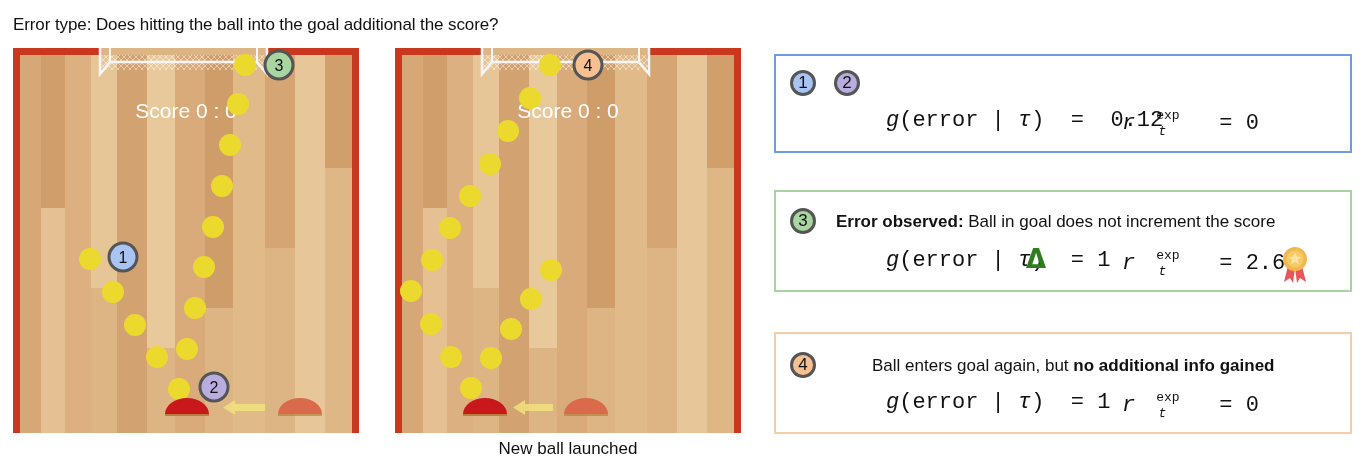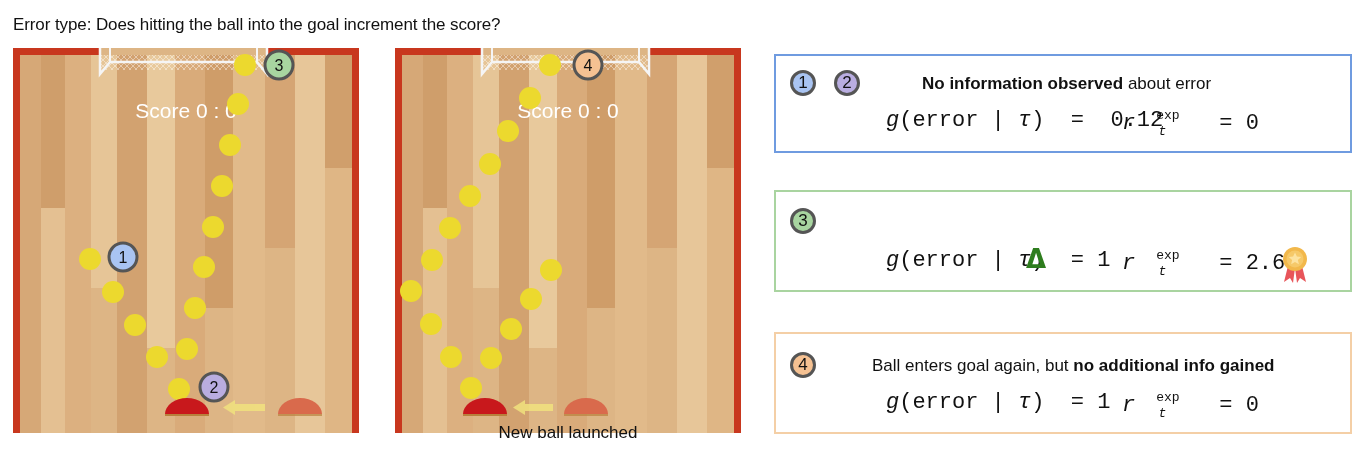--- a/index.html
+++ b/index.html
@@ -1,36 +1,36 @@
 <!DOCTYPE html>
 <html><head>
 <meta charset="utf-8">
 <style>
   html, body { margin:0; padding:0; background:#ffffff; }
   body { width:1363px; height:474px; position:relative; overflow:hidden; font-family:"Liberation Sans", sans-serif; color:#111; }
   .title { position:absolute; left:13px; top:15px; font-size:17px; letter-spacing:-0.1px; }
   .title b { font-weight:normal; }
   .court { position:absolute; top:48px; width:346px; height:385px; overflow:hidden; }
   .court svg { display:block; }
-  .caption { position:absolute; left:395px; top:423px; width:346px; text-align:center; font-size:17px; }
+  .caption { position:absolute; left:395px; top:439px; width:346px; text-align:center; font-size:17px; }
   .panel { position:absolute; left:774px; width:578px; background:#fff; box-sizing:border-box; }
   .panel .row1 { position:absolute; top:14px; left:0; right:0; height:30px; }
   .panel .row2 { position:absolute; top:50px; left:0; right:0; height:36px; }
   .marker { position:absolute; width:26px; height:26px; border-radius:50%; border:3px solid #555; box-sizing:border-box; text-align:center; line-height:20px; font-size:17px; color:#111; }
   .ptext { position:absolute; top:4px; font-size:17px; white-space:nowrap; }
   .math { position:absolute; font-family:Liberation Mono, monospace; font-size:22px; white-space:nowrap; }
   .math i { font-style:italic; }
   .math sup { font-size:13px; vertical-align:10px; font-style:normal;margin-left:21px; }
   .math sub { font-size:13px; font-style:italic; margin-left:-21px; vertical-align:-6px; }
 </style>
 </head>
 <body>
 
 <div class="title">
-  <b>Error type:</b><span> Does hitting the ball into the goal increment the score?</span>
+  <b>Error type:</b><span> Does hitting the ball into the goal additional the score?</span>
 </div>
 
 <div class="court" style="left:13px;">
   <svg width="346" height="385" viewBox="0 0 346 385" xmlns="http://www.w3.org/2000/svg">
     <defs>
       <pattern id="woodL" width="346" height="385" patternUnits="userSpaceOnUse">
         <rect width="346" height="385" fill="#ddb585"></rect>
         <rect x="6" y="0" width="22" height="385" fill="#d6a877"></rect>
         <rect x="28" y="0" width="24" height="160" fill="#cf9e6b"></rect>
         <rect x="28" y="160" width="24" height="225" fill="#e4c092"></rect>
@@ -172,37 +172,37 @@
       <text x="193" y="23" text-anchor="middle" font-family="Liberation Sans, sans-serif" font-size="16" fill="#111">4</text>
     </g>
   </svg>
 </div>
 <div class="caption">New ball launched</div>
 
 <div class="panel" style="top:54px; height:99px; border:2px solid #6f9be0;">
   <div class="row1">
     <div class="marker" style="left:14px; top:0; background:#a9c4f2;">1</div>
     <div class="marker" style="left:58px; top:0; background:#b9ade0;">2</div>
-    <div class="ptext" style="left:146px;">
-      <b>No information observed</b><span> about error</span>
-    </div>
   </div>
   <div class="row2">
     <div class="math" style="left:110px; top:2px;">
       <i>g</i>(error | <i>τ</i>) &nbsp;= &nbsp;0.12
     </div>
     <div class="math" style="left:346px; top:2px;">
       <i>r</i><sup>exp</sup><sub>t</sub>&nbsp;&nbsp;&nbsp;&nbsp;<span>= 0</span>
     </div>
   </div>
 </div>
 
 <div class="panel" style="top:190px; height:102px; border:2px solid #a9d4a0;">
   <div class="row1">
     <div class="marker" style="left:14px; top:2px; background:#a8d5a0;">3</div>
+    <div class="ptext" style="left:60px; top:6px;">
+      <b>Error observed:</b><span> Ball in goal does not increment the score</span>
+    </div>
   </div>
   <div class="row2" style="top:54px;">
     <div class="math" style="left:110px; top:2px;">
       <i>g</i>(error | <i>τ</i>) &nbsp;<span>= 1</span>
     </div>
     <div class="math" style="left:250px; top:-2px; color:#2e7d1e; font-family:'DejaVu Sans', sans-serif; font-size:26px; font-weight:bold;">Δ</div>
     <div class="math" style="left:346px; top:2px;">
       <i>r</i><sup>exp</sup><sub>t</sub>&nbsp;&nbsp;&nbsp;&nbsp;<span>= 2.64</span>
     </div>
     <svg style="position:absolute; left:504px; top:0;" width="30" height="38" viewBox="0 0 30 38">

